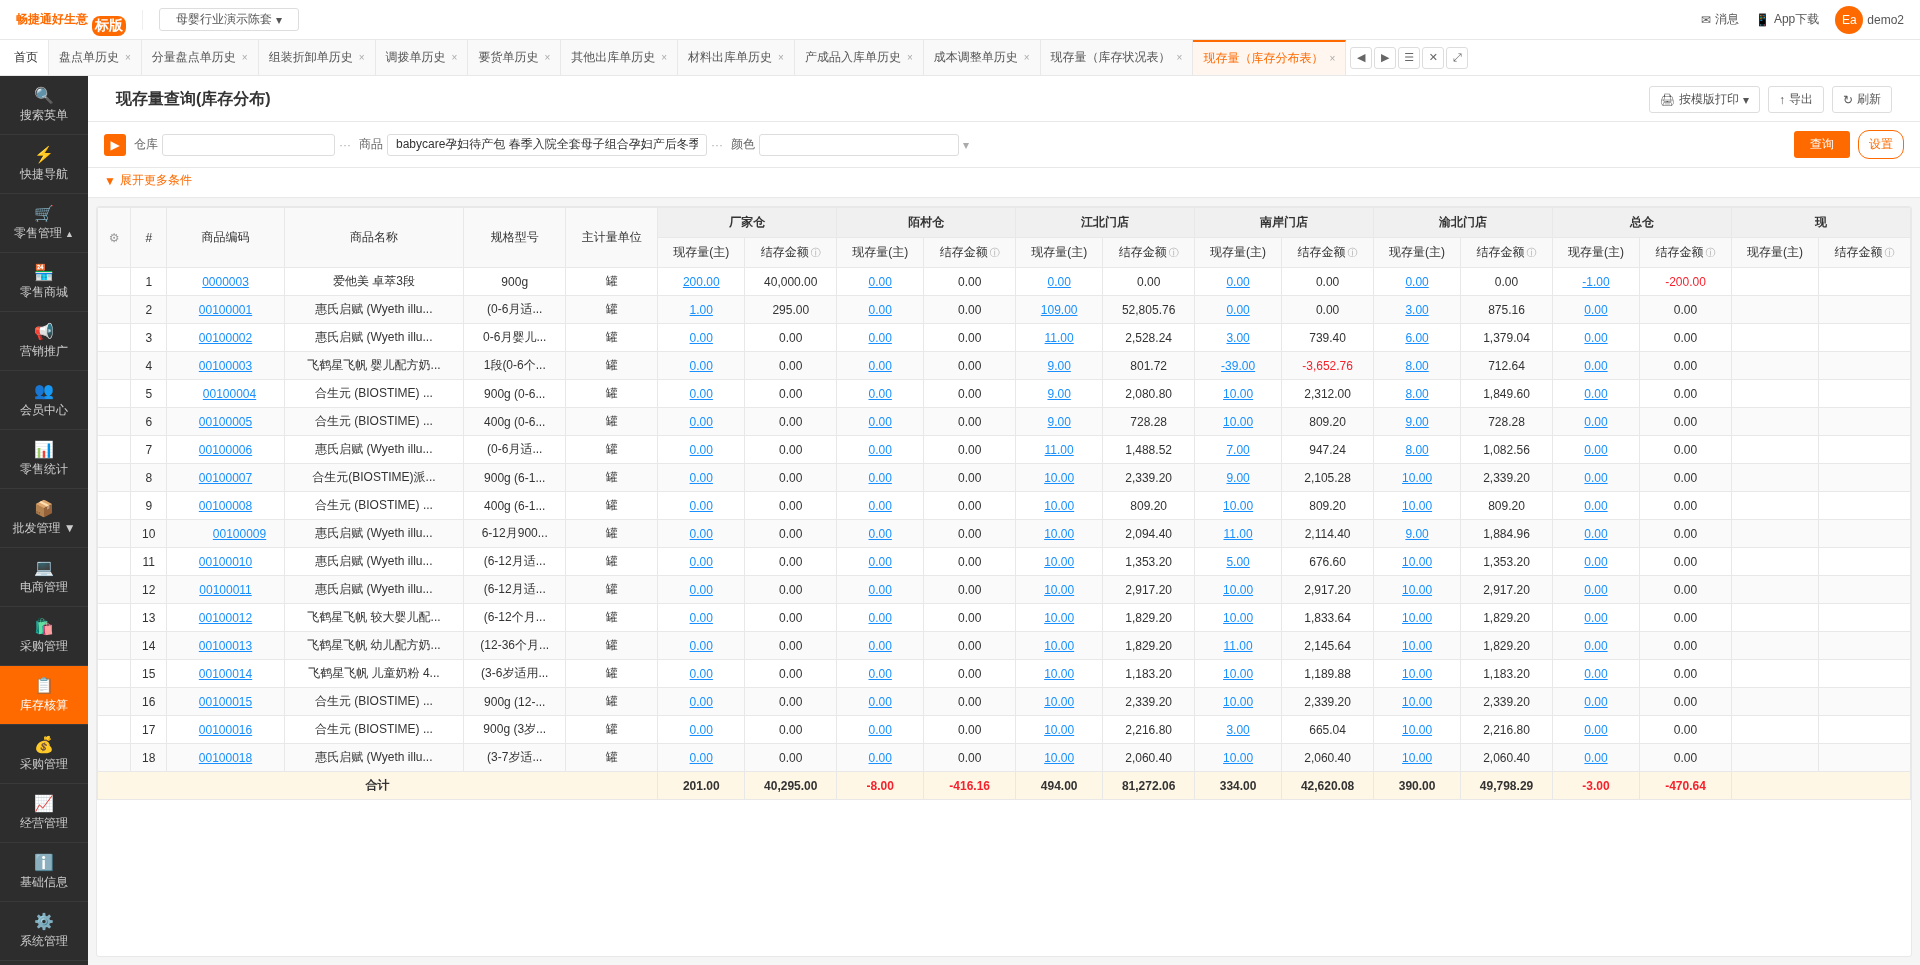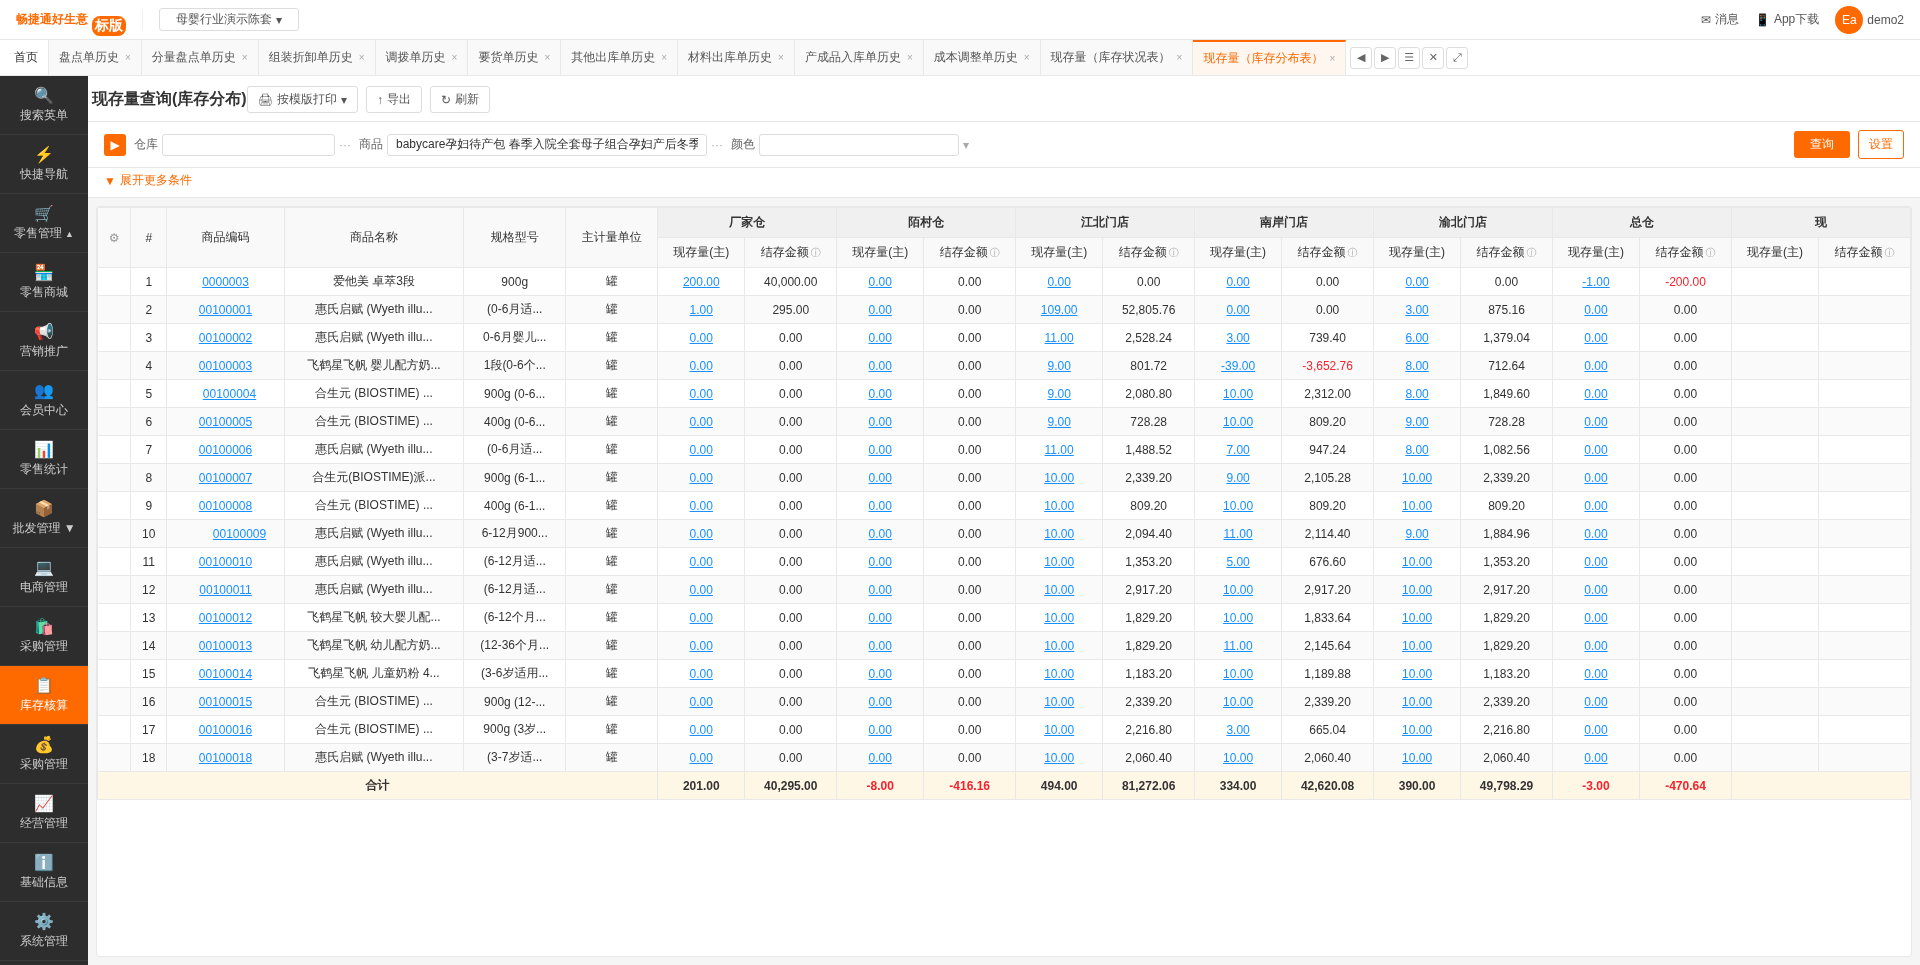--- a/index.html
+++ b/index.html
@@ -77,24 +77,25 @@
       flex: 1;
       display: flex;
       flex-direction: column;
       background: #f5f5f5;
       overflow: hidden;
     }
 
     
     .page-header {
       background: #fff;
-      padding: 10px 4px 8px;
+      padding: 10px 28px 8px;
       border-bottom: 1px solid #e8e8e8;
       display: flex;
       align-items: center;
+      justify-content: space-between;
     }
     .page-title { font-size: 16px; font-weight: bold; color: #333; }
     .page-actions { display: flex; gap: 8px; align-items: center; }
     .btn-action { display: flex; align-items: center; gap: 4px; padding: 4px 10px; border: 1px solid #ddd; border-radius: 3px; cursor: pointer; color: #555; background: #fff; font-size: 12px; }
 
     
     .filter-bar {
       background: #fff;
       padding: 8px 16px;
       border-bottom: 1px solid #e8e8e8;
@@ -103,21 +104,21 @@
       gap: 8px;
       flex-wrap: wrap;
     }
     .filter-arrow { width: 22px; height: 22px; background: #ff6a00; color: #fff; display: flex; align-items: center; justify-content: center; border-radius: 3px; cursor: pointer; font-size: 12px; }
     .filter-field { display: flex; align-items: center; gap: 4px; }
     .filter-label { color: #666; white-space: nowrap; }
     .filter-input { border: 1px solid #ddd; border-radius: 3px; padding: 3px 8px; min-width: 80px; color: #333; background: #fff; }
     .filter-input-long { min-width: 320px; }
     .filter-dots { color: #aaa; cursor: pointer; }
     .btn-query { background: #ff6a00; color: #fff; border: none; border-radius: 3px; padding: 5px 16px; cursor: pointer; font-size: 12px; }
-    .btn-settings { background: #fff; color: #ff6a00; border: 1px solid #ff6a00; border-radius: 3px; padding: 5px 10px; cursor: pointer; font-size: 12px; }
+    .btn-settings { background: #fff; color: #ff6a00; border: 1px solid #ff6a00; border-radius: 11px; padding: 5px 10px; cursor: pointer; font-size: 12px; }
     .expand-btn { color: #ff6a00; cursor: pointer; font-size: 12px; display: flex; align-items: center; gap: 4px; }
 
     
     .table-container {
       flex: 1;
       overflow: auto;
       margin: 8px;
       background: #fff;
       border: 1px solid #e8e8e8;
       border-radius: 3px;

